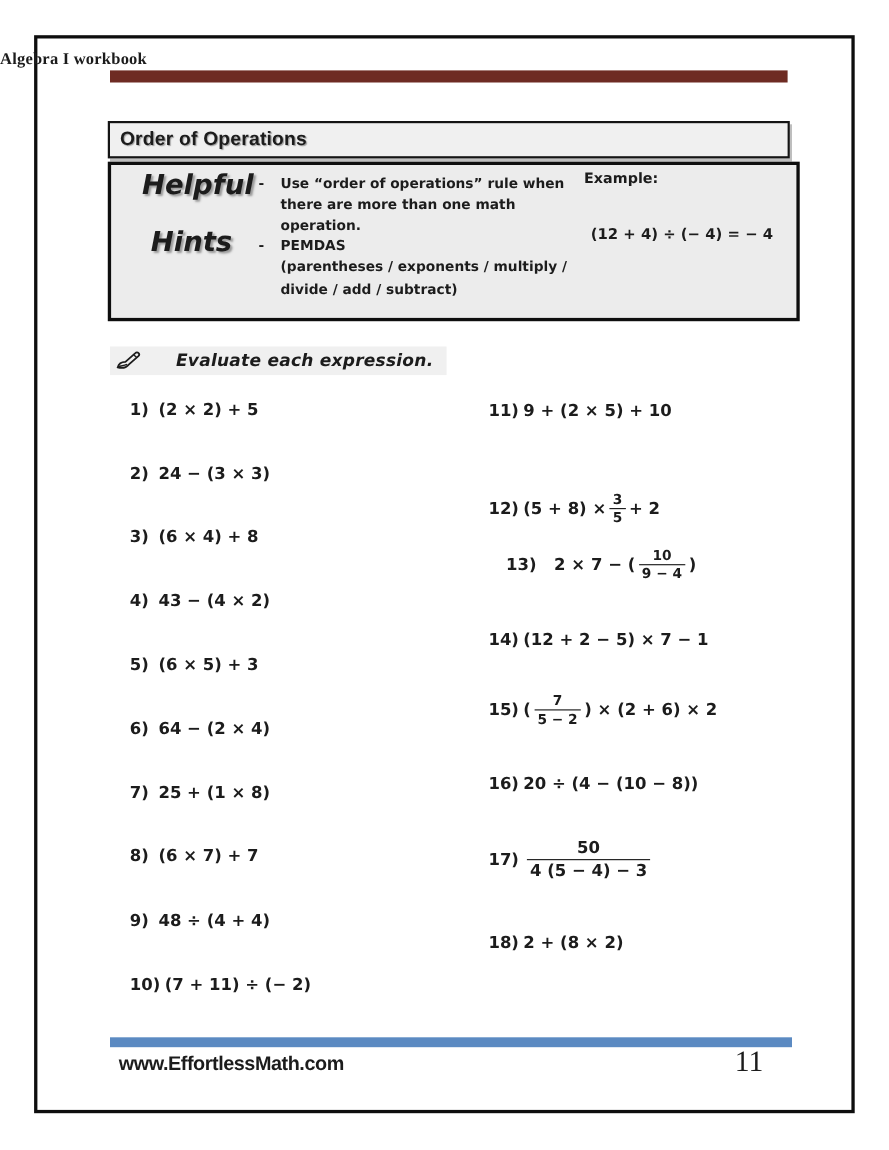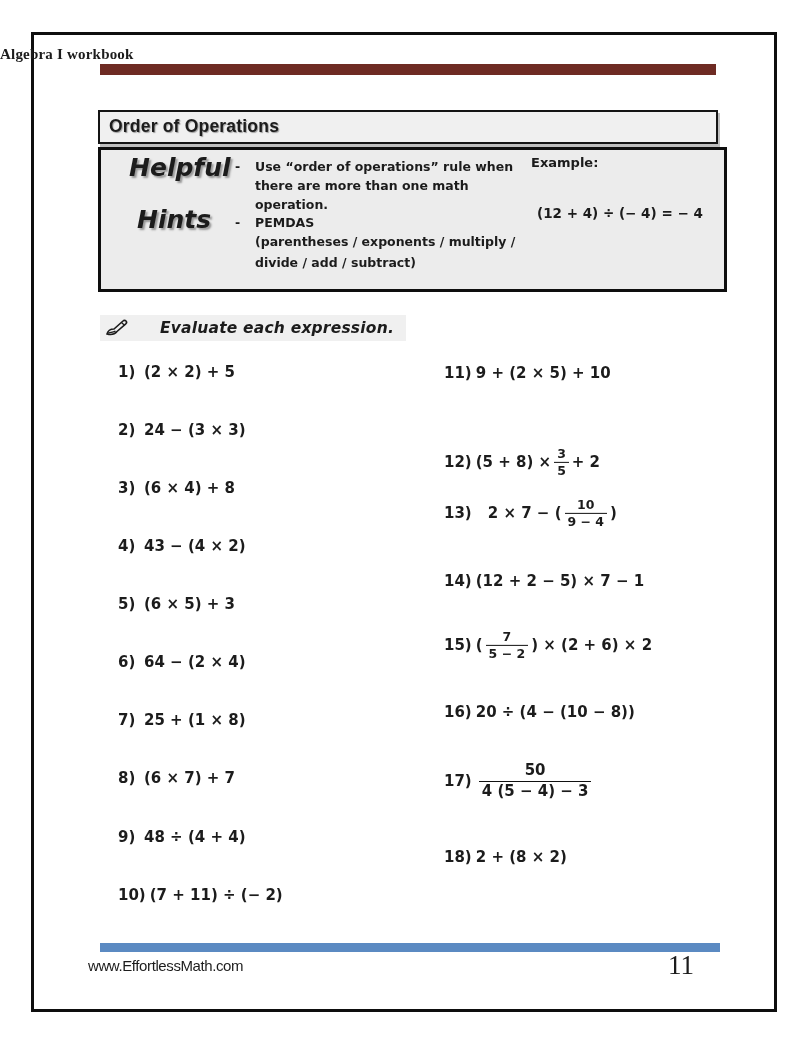--- a/index.html
+++ b/index.html
@@ -39,22 +39,22 @@
   .prob{position:absolute;display:flex;align-items:center;gap:4px;transform:translateY(-50%);
         font-weight:bold;font-size:15px;white-space:nowrap;}
   .prob .plabel{min-width:22px;}
   .prob .expr{display:inline-flex;align-items:center;}
   .frac{display:inline-flex;flex-direction:column;align-items:center;font-size:12.5px;line-height:1.25;margin:0 3px;}
   .frac .num{padding:0 3px;}
   .frac .den{border-top:1.6px solid #111;padding:0 3px;}
   .frac.big{font-size:15px;line-height:1.3;}
 
   .footer-bar{position:absolute;left:100px;top:943px;width:620px;height:9px;}
-  .footer-url{position:absolute;left:88px;top:957px;font-family:"Liberation Sans",sans-serif;
-              font-weight:normal;font-size:15px;letter-spacing:-0.4px;}
+  .footer-url{position:absolute;left:108px;top:957px;font-family:"Liberation Sans",sans-serif;
+              font-weight:bold;font-size:18px;letter-spacing:-0.4px;}
   .page-num{position:absolute;left:668px;top:950px;font-family:"Liberation Serif",serif;font-size:27px;}
 </style>
 </head>
 <body>
 
 <div class="canvas">
   <div class="sheet"></div>
 
   <div class="header-title">Algebra I workbook</div>
   <div class="maroon-bar" style="background: rgb(110, 43, 35);"></div>
@@ -166,21 +166,21 @@
         <span class="plabel">12)</span>
         <span class="expr">
           <span>(5 + 8) × </span>
           <span class="frac">
             <span class="num">3</span>
             <span class="den">5</span>
           </span>
           <span> + 2</span>
         </span>
       </div>
-      <div class="prob" style="left: 444px; top: 513px; gap: 16px;">
+      <div class="prob" style="left: 460px; top: 513px; gap: 16px;">
         <span class="plabel">13)</span>
         <span class="expr">
           <span>2 × 7 − (</span>
           <span class="frac">
             <span class="num">10</span>
             <span class="den">9 − 4</span>
           </span>
           <span>)</span>
         </span>
       </div>

